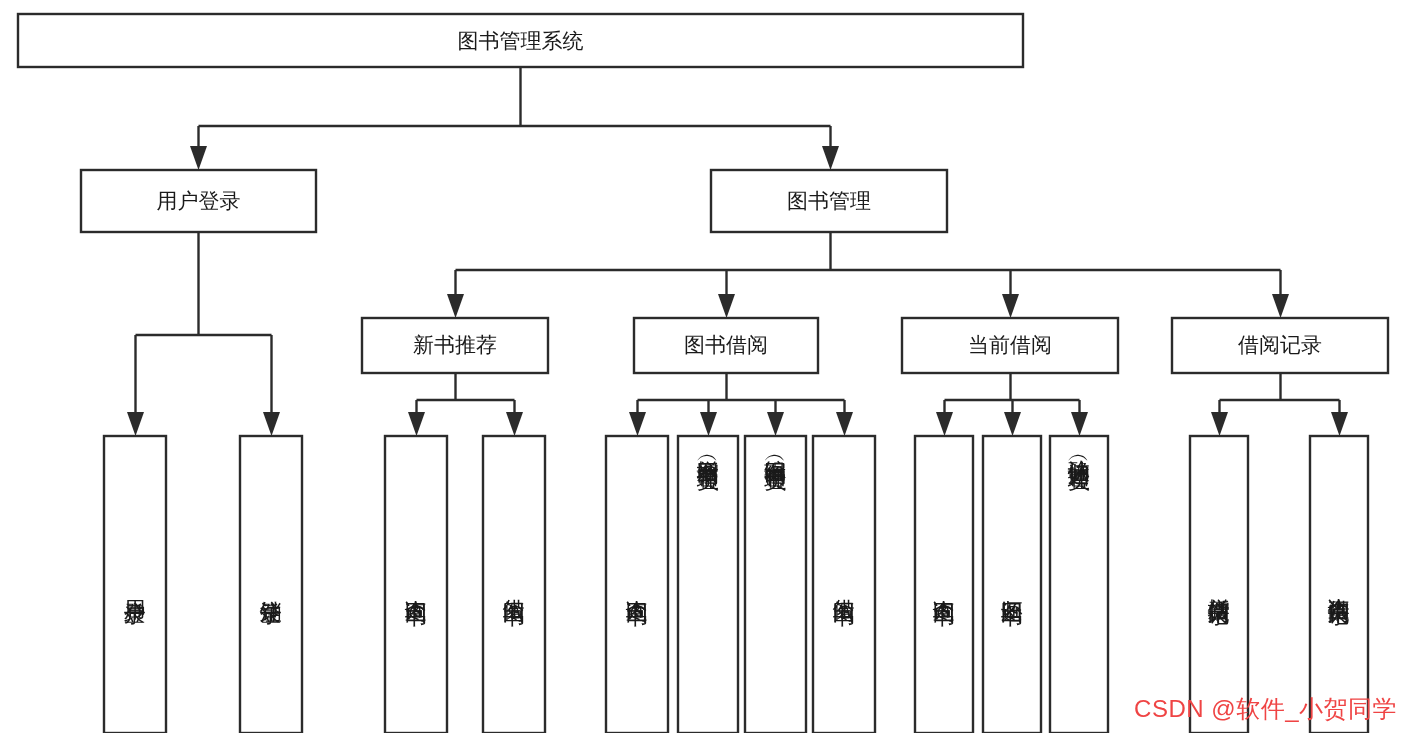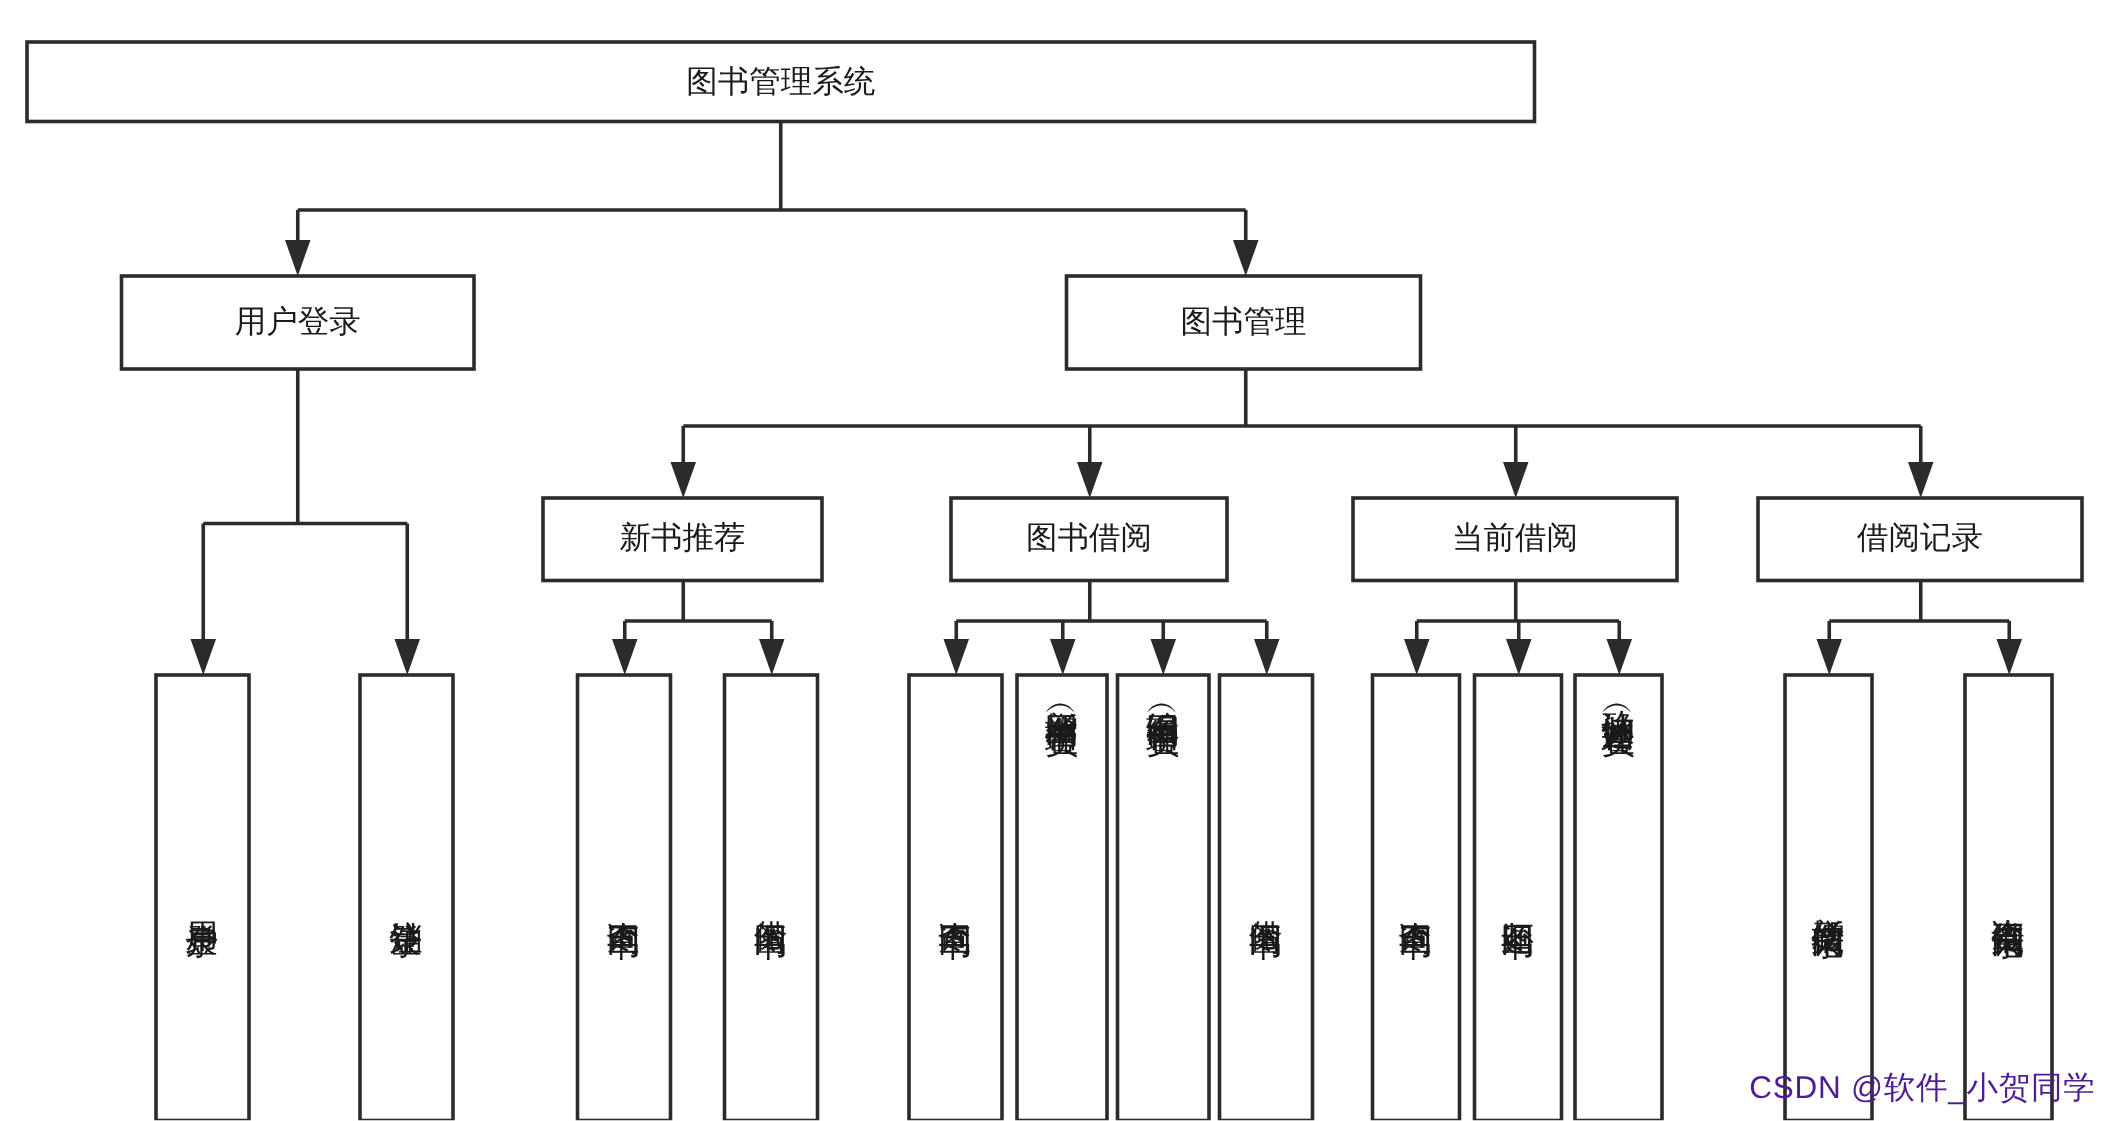--- a/index.html
+++ b/index.html
@@ -9,21 +9,20 @@
   }
   body {
     font-family: "Liberation Sans", "DejaVu Sans", sans-serif;
   }
   #diagram-root {
     position: relative;
     width: 1405px;
     height: 733px;
     background: #ffffff;
     overflow: hidden;
-    margin-top: 14px;
   }
   svg#tree-svg {
     position: absolute;
     left: 0;
     top: 0;
     width: 1405px;
     height: 747px;
     display: block;
   }
   .node-box {
@@ -63,22 +62,22 @@
     line-height: 1.06;
     color: #1a1a1a;
     letter-spacing: 1.5px;
     white-space: nowrap;
   }
   .watermark {
     position: absolute;
     right: 8px;
     bottom: 8px;
     font-family: "Liberation Sans", "DejaVu Sans", sans-serif;
-    font-size: 21px;
-    color: #4c1d95;
+    font-size: 24px;
+    color: #ef4444;
     letter-spacing: 0.5px;
     user-select: none;
     pointer-events: none;
   }
 </style>
 </head>
 <body>
 
 <div id="diagram-root">
 

